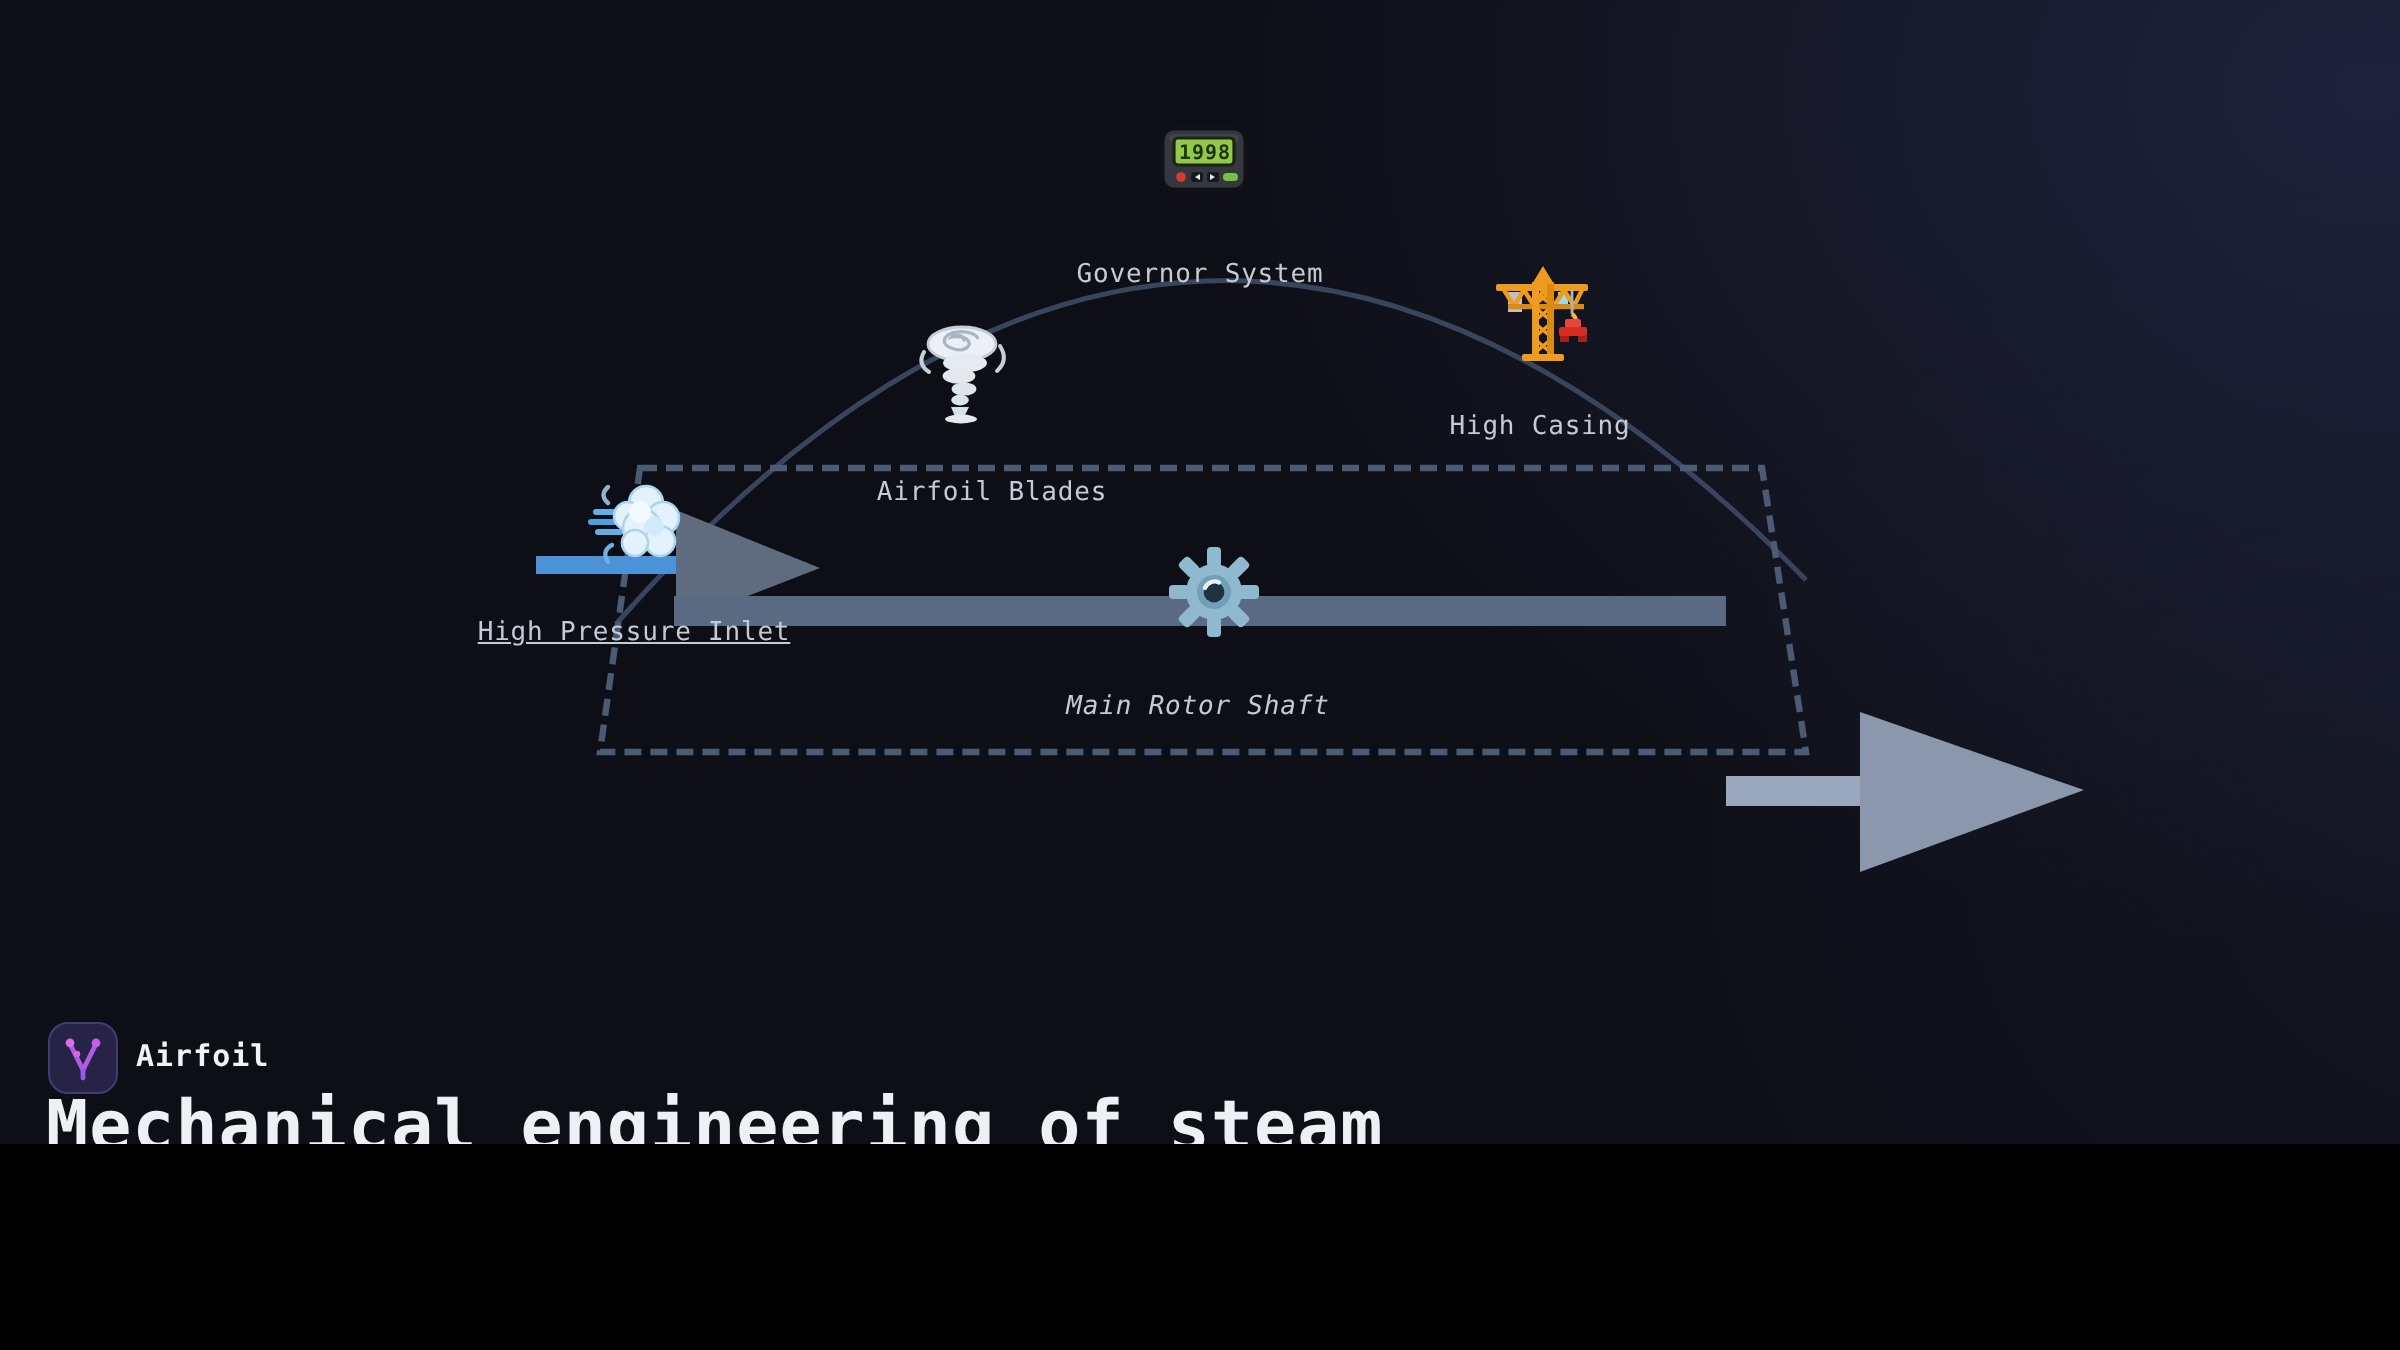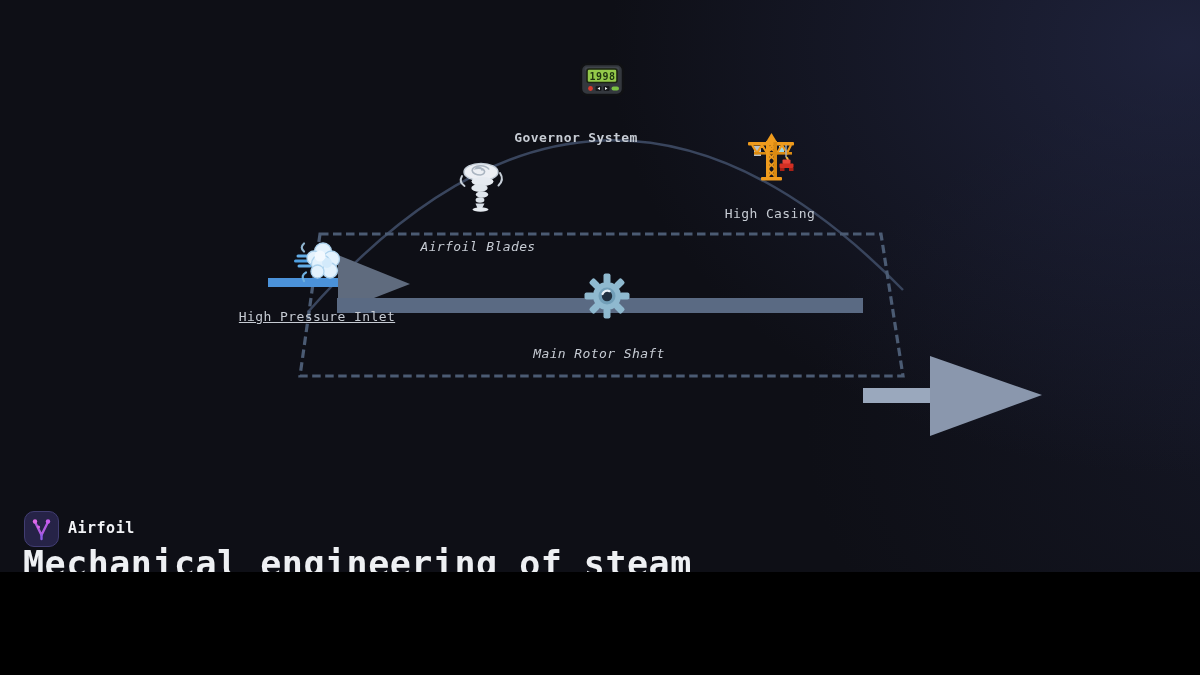--- a/index.html
+++ b/index.html
@@ -79,21 +79,21 @@
       <rect x="9" y="9" width="30" height="13.5" rx="2" fill="#93c94a" stroke="#1c2413" stroke-width="1.6"></rect>
       <text x="24.5" y="19.6" text-anchor="middle" font-size="10" font-weight="bold" font-family="'DejaVu Sans Mono',monospace" fill="#1e3310" letter-spacing="0.5">1998</text>
       <circle cx="12.5" cy="28.5" r="2.4" fill="#d63b2f"></circle>
       <rect x="17.5" y="26" width="6" height="5" rx="1.2" fill="#17181b"></rect>
       <path d="M22 27 L19.5 28.5 L22 30 Z" fill="#e9ecef"></path>
       <rect x="25.5" y="26" width="6" height="5" rx="1.2" fill="#17181b"></rect>
       <path d="M27 27 L29.5 28.5 L27 30 Z" fill="#e9ecef"></path>
       <rect x="33.5" y="26.5" width="7.5" height="4" rx="2" fill="#7ac143"></rect>
     </svg>
   </div>
-  <div class="node-label" style="left:576px;top:130px;font-weight:bold;">Governor System</div>
+  <div class="node-label" style="left:600px;top:130px;">Governor System</div>
 
   <div class="node-icon" style="left:746px;top:130px;">
     <svg width="52" height="52" viewBox="0 0 52 52">
       <rect x="8" y="16" width="7" height="10" fill="#b9c1c9"></rect>
       <rect x="33" y="16" width="5" height="7" fill="#9fd8e8"></rect>
       <path d="M6 15 L11 23 L16 15 L21 23 L26 15 L31 23 L36 15 L41 23 L45 15" stroke="#ef9b1d" stroke-width="2.2" fill="none"></path>
       <rect x="2" y="12" width="46" height="3.5" rx="1" fill="#ef9b1d"></rect>
       <rect x="8" y="22" width="38" height="2.6" fill="#d98a12"></rect>
       <path d="M22 16 L29 22 M29 16 L22 22 M22 24 L29 30 M29 24 L22 30 M22 32 L29 38 M29 32 L22 38 M22 40 L29 46 M29 40 L22 46" stroke="#ef9b1d" stroke-width="1.8"></path>
       <rect x="20" y="11" width="3.5" height="37" fill="#ef9b1d"></rect>
@@ -117,21 +117,21 @@
       <ellipse cx="26" cy="12" rx="17" ry="8.5" fill="#eceff4" stroke="#c3cdd7" stroke-width="1.4"></ellipse>
       <path d="M34 9.5 a8.5 4.6 0 1 0 -8.5 5.5 a5.5 3 0 1 0 -4.5 -6.5 a3 1.8 0 1 1 5.5 2" fill="none" stroke="#aab5c1" stroke-width="1.6"></path>
       <ellipse cx="27.5" cy="21.5" rx="11" ry="4.6" fill="#e6ebf1"></ellipse>
       <ellipse cx="24.5" cy="28" rx="8.2" ry="3.9" fill="#e2e8ee"></ellipse>
       <ellipse cx="27" cy="34.5" rx="6.2" ry="3.3" fill="#dfe5ec"></ellipse>
       <ellipse cx="25" cy="40" rx="4.4" ry="2.7" fill="#dce3ea"></ellipse>
       <path d="M20.5 43.5 L29.5 43.5 L26.5 49.5 L23 49.5 Z" fill="#d8dfe7"></path>
       <ellipse cx="25.5" cy="49.5" rx="8" ry="2.2" fill="#e4e9ef"></ellipse>
     </svg>
   </div>
-  <div class="node-label" style="left:478px;top:239px;font-style:italic;">Airfoil Blades</div>
+  <div class="node-label" style="left:496px;top:239px;">Airfoil Blades</div>
 
   <div class="node-icon" style="left:294px;top:239px;">
     <svg width="50" height="48" viewBox="0 0 50 48">
       <path d="M10 4.5 q-4.5 4 0 8" stroke="#8fb4cf" stroke-width="2.2" fill="none" stroke-linecap="round"></path>
       <path d="M17 17 H4" stroke="#64aee8" stroke-width="3" stroke-linecap="round"></path>
       <path d="M16 22 H1.5" stroke="#4f9fe0" stroke-width="3" stroke-linecap="round"></path>
       <path d="M16 27 H5" stroke="#64aee8" stroke-width="3" stroke-linecap="round"></path>
       <path d="M12 33.5 q-5.5 3 -2 8.5" stroke="#6fb0e0" stroke-width="2.2" fill="none" stroke-linecap="round"></path>
       <g fill="#e3f2fd" stroke="#aed3ee" stroke-width="1.3">
         <circle cx="29" cy="12.5" r="8.5"></circle>

